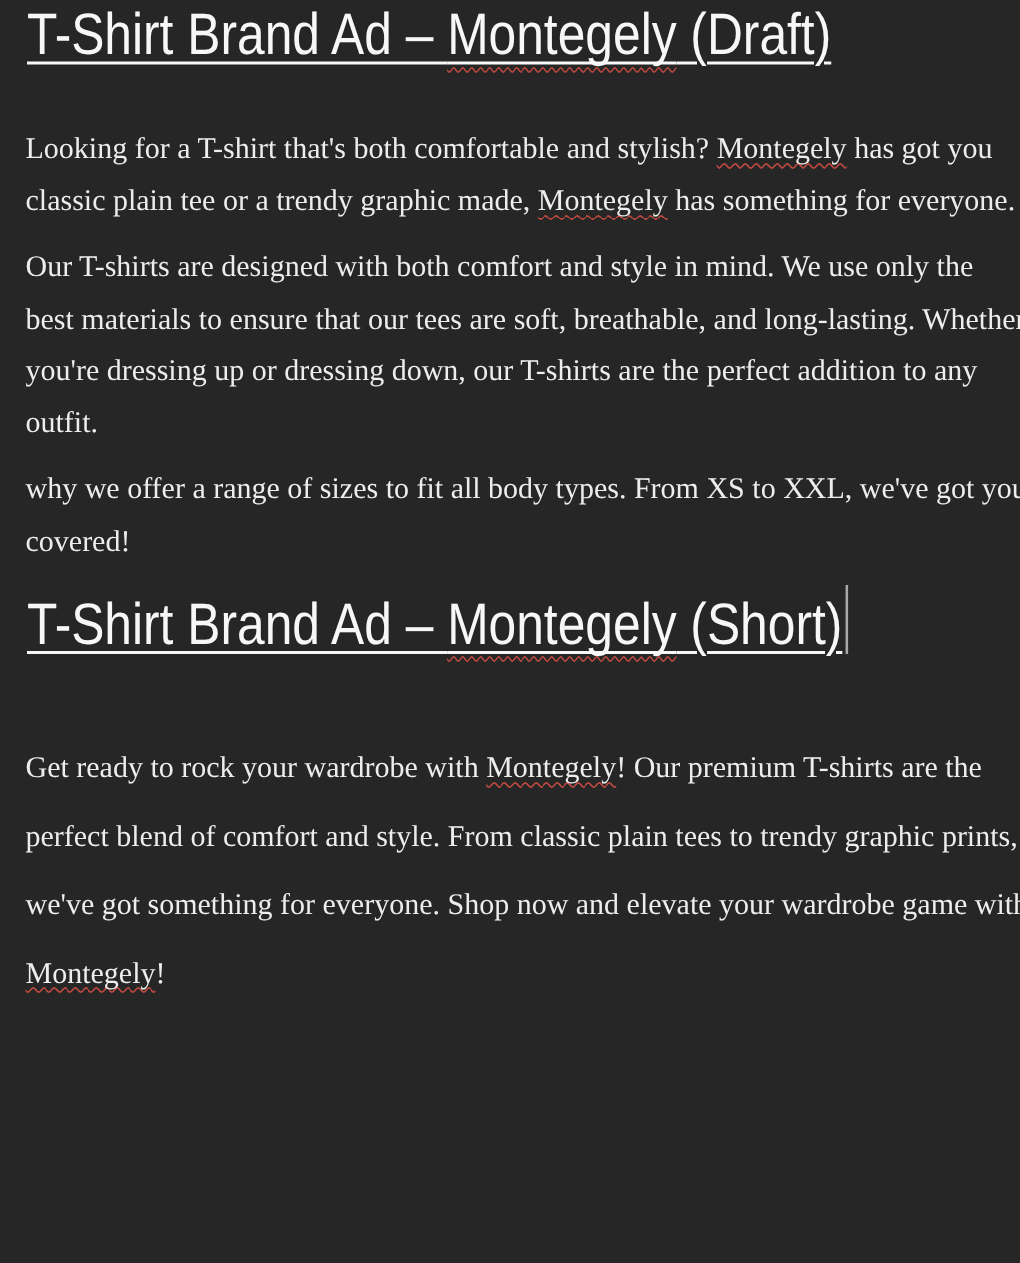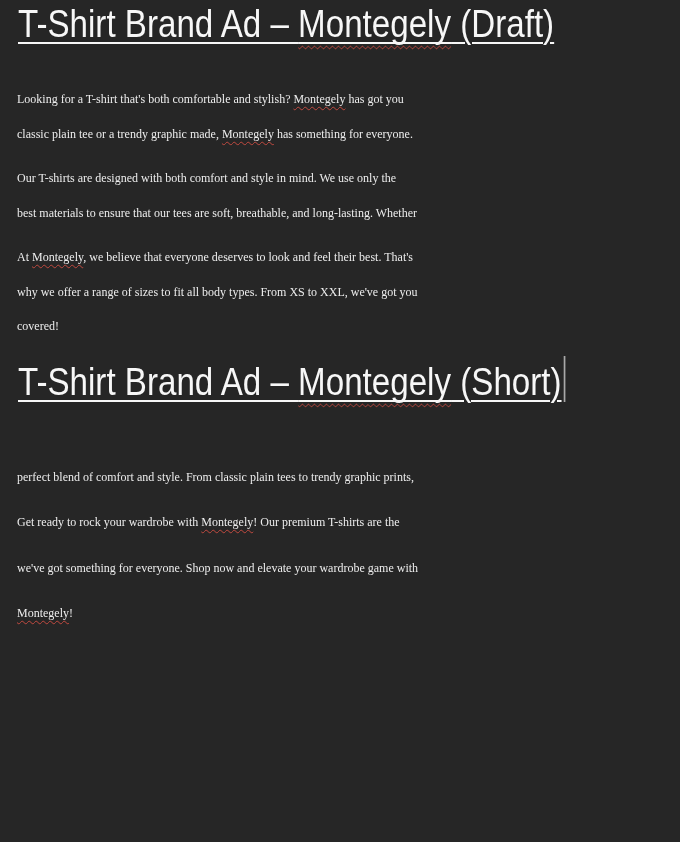--- a/index.html
+++ b/index.html
@@ -26,21 +26,21 @@
     text-decoration-thickness: 2px;
     text-underline-offset: 5px;
   }
   .heading .sp {
     text-decoration: underline wavy var(--squiggle, #c0493f);
     text-decoration-thickness: 1px;
     text-underline-offset: 8px;
     text-decoration-skip-ink: none;
   }
   .paragraph {
-    font-size: 12px; line-height: 34.5px;
+    font-size: 20px; line-height: 34.5px;
     margin: 0 12px 10px 0;
   }
   .paragraph.wide { line-height: 45.5px; }
   .paragraph .line { white-space: pre; }
   .paragraph .sp {
     text-decoration: underline wavy var(--squiggle, #c0493f);
     text-decoration-thickness: 1px;
     text-underline-offset: 3px;
     text-decoration-skip-ink: none;
   }
@@ -57,28 +57,29 @@
     <div class="heading h1">
       <div class="line"><span class="hline"><span>T-Shirt Brand Ad – </span><span class="sp">Montegely</span><span> (Draft)</span></span></div>
     </div>
     <div class="paragraph">
       <div class="line"><span class="runs"><span>Looking for a T-shirt that's both comfortable and stylish? </span><span class="sp">Montegely</span><span> has got you</span></span></div>
       <div class="line"><span class="runs"><span>classic plain tee or a trendy graphic made, </span><span class="sp">Montegely</span><span> has something for everyone.</span></span></div>
     </div>
     <div class="paragraph">
       <div class="line"><span class="runs"><span>Our T-shirts are designed with both comfort and style in mind. We use only the</span></span></div>
       <div class="line"><span class="runs"><span>best materials to ensure that our tees are soft, breathable, and long-lasting. Whether</span></span></div>
+      <div class="line"><span class="runs"><span>you're dressing up or dressing down, our T-shirts are the perfect addition to any</span></span></div>
+      <div class="line"><span class="runs"><span>outfit.</span></span></div>
     </div>
     <div class="paragraph">
-      <div class="line"><span class="runs"><span>At </span><span class="sp">Montegely</span><span>, we believe that everyone deserves to look and feel their best. That's</span></span></div>
       <div class="line"><span class="runs"><span>why we offer a range of sizes to fit all body types. From XS to XXL, we've got you</span></span></div>
       <div class="line"><span class="runs"><span>covered!</span></span></div>
     </div>
     <div class="heading h2">
       <div class="line"><span class="hline"><span>T-Shirt Brand Ad – </span><span class="sp">Montegely</span><span> (Short)</span></span><span class="caret"></span></div>
     </div>
     <div class="paragraph wide">
+      <div class="line"><span class="runs"><span>Get ready to rock your wardrobe with </span><span class="sp">Montegely</span><span>! Our premium T-shirts are the</span></span></div>
       <div class="line"><span class="runs"><span>perfect blend of comfort and style. From classic plain tees to trendy graphic prints,</span></span></div>
-      <div class="line"><span class="runs"><span>Get ready to rock your wardrobe with </span><span class="sp">Montegely</span><span>! Our premium T-shirts are the</span></span></div>
       <div class="line"><span class="runs"><span>we've got something for everyone. Shop now and elevate your wardrobe game with</span></span></div>
       <div class="line"><span class="runs"><span class="sp">Montegely</span><span>!</span></span></div>
     </div>
   </div>
 
 </body></html>

